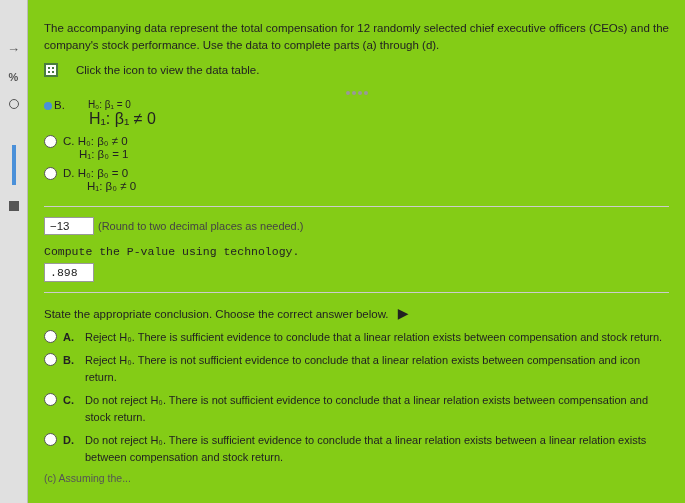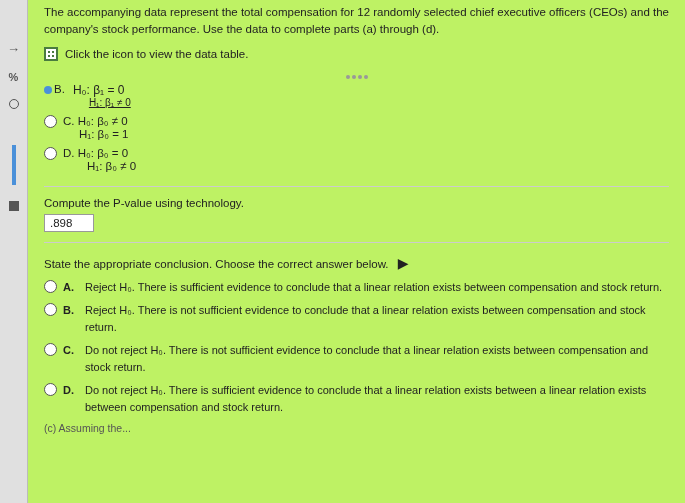--- a/index.html
+++ b/index.html
@@ -14,36 +14,36 @@
       background-color: #f0f0f0;
       font-family: Arial, sans-serif;
       font-size: 12px;
       color: #222;
       display: flex;
       flex-direction: row;
     }
 
     .main-content {
       flex: 1;
-      background-color: #bef264;
-      padding: 4px 16px;
+      background-color: #84cc16;
+      padding: 20px 16px;
       overflow-y: auto;
     }
 
     .description-text {
       font-size: 11.5px;
       color: #222;
       line-height: 1.5;
       margin-bottom: 8px;
     }
 
     .data-table-link {
       display: flex;
       align-items: center;
-      gap: 7px;
+      gap: 18px;
       font-size: 11.5px;
       color: #222;
       margin-bottom: 14px;
       cursor: pointer;
     }
 
     .table-icon {
       display: inline-block;
       width: 14px;
       height: 14px;
@@ -224,22 +224,22 @@
   </div>
 
   <div class="hypothesis-section">
 
     <div class="radio-option">
       <div class="b-indicator">
         <div class="blue-dot"></div>
         <span style="font-size:11.5px;">B.</span>
       </div>
       <div>
-        <div style="font-size:12px;">H₀: β₁ = 0</div>
-        <div style="font-size:10px; padding-left:16px;text-decoration:underline;">H₁: β₁ ≠ 0</div>
+        <div style="font-size:10px;margin-left:15px;">H₀: β₁ = 0</div>
+        <div style="font-size:16px; padding-left:16px;">H₁: β₁ ≠ 0</div>
       </div>
     </div>
 
     <div class="radio-option">
       <div class="radio-circle"></div>
       <div>
         <span style="font-size:11.5px;">C. H₀: β₀ ≠ 0</span>
         <div style="font-size:11.5px; padding-left:16px;">H₁: β₀ = 1</div>
       </div>
     </div>
@@ -249,23 +249,27 @@
       <div>
         <span style="font-size:11.5px;text-align:right;">D. H₀: β₀ = 0</span>
         <div style="font-size:11.5px; padding-left:24px;">H₁: β₀ ≠ 0</div>
       </div>
     </div>
   </div>
 
   <hr class="divider-line">
 
   <div>
-  </div>
-
-  <div style="margin-top:8px;">
+    <div style="display:flex; align-items:center; margin-bottom:4px;">
+      <span class="input-box">−13</span>
+      <span class="round-note">(Round to two decimal places as needed.)</span>
+    </div>
+  </div>
+
+  <div style="margin-top:8px;font-family:Liberation Mono, monospace;">
     <p class="section-title">Compute the P-value using technology.</p>
     <div style="display:flex; margin-bottom:4px;">
       <span class="input-box">.898</span>
     </div>
   </div>
 
   <hr class="divider-line">
 
   <div class="conclusion-section">
     <p class="conclusion-title">
@@ -277,21 +281,21 @@
 
       <div class="conclusion-option">
         <div class="radio-circle"></div>
         <span class="option-label">A.</span>
         <span>Reject H₀. There is sufficient evidence to conclude that a linear relation exists between compensation and stock return.</span>
       </div>
 
       <div class="conclusion-option">
         <div class="radio-circle"></div>
         <span class="option-label">B.</span>
-        <span>Reject H₀. There is not sufficient evidence to conclude that a linear relation exists between compensation and stock return.</span>
+        <span>Reject H₀. There is not sufficient evidence to conclude that a linear relation exists between compensation and icon return.</span>
       </div>
 
       <div class="conclusion-option">
         <div class="radio-circle"></div>
         <span class="option-label">C.</span>
         <span>Do not reject H₀. There is not sufficient evidence to conclude that a linear relation exists between compensation and stock return.</span>
       </div>
 
       <div class="conclusion-option">
         <div class="radio-circle"></div>

